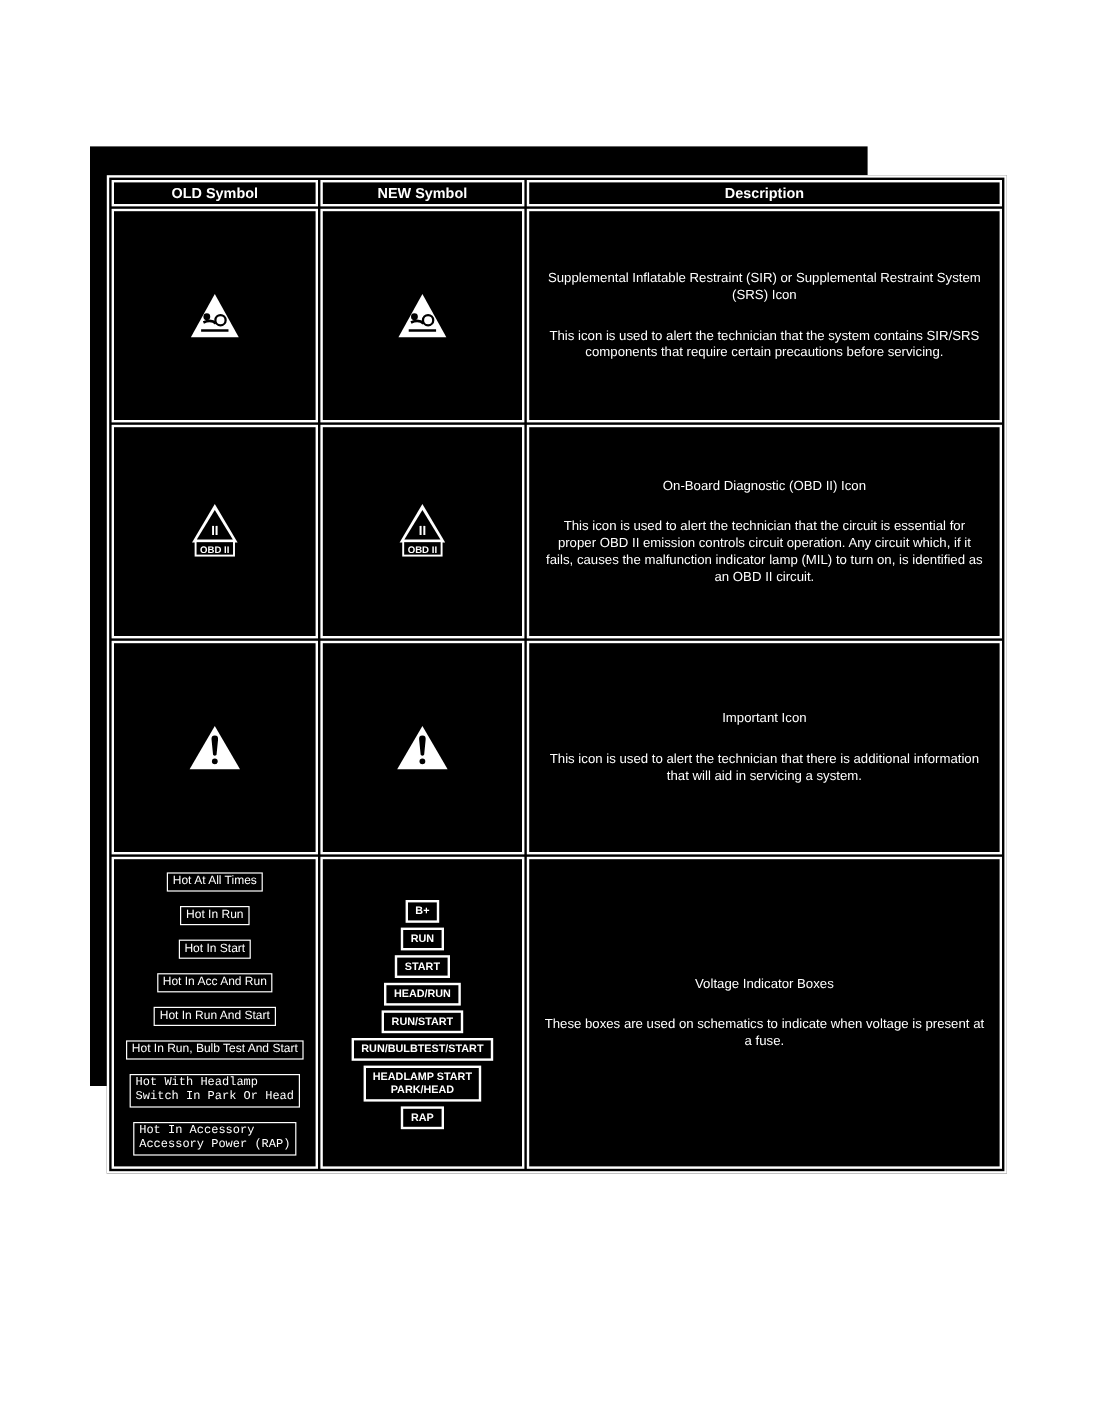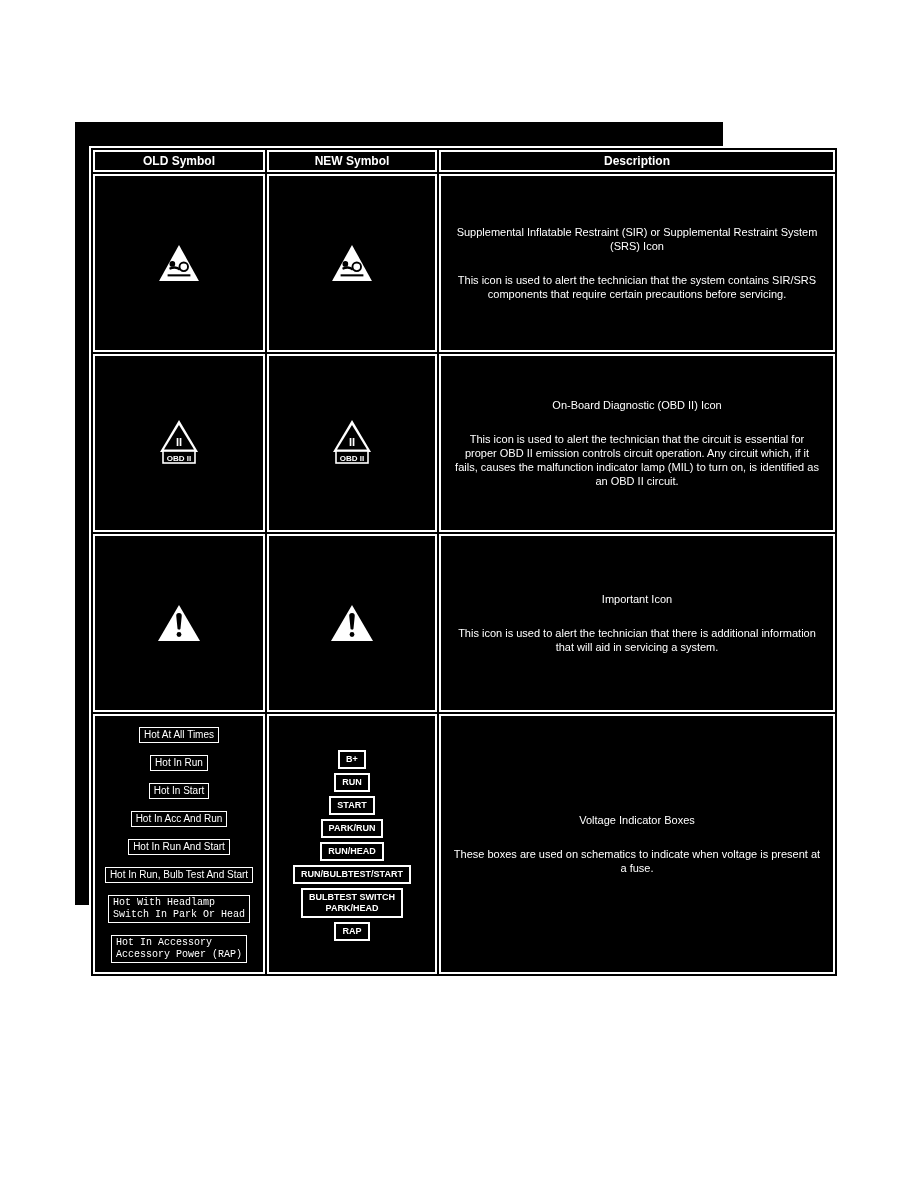--- a/index.html
+++ b/index.html
@@ -183,25 +183,25 @@
               <span class="line">Hot In Accessory</span>
               <span class="line">Accessory Power (RAP)</span>
             </div>
           </div>
         </td>
         <td class="sym-cell col2">
           <div class="vstack new">
             <div class="vbox-new">B+</div>
             <div class="vbox-new">RUN</div>
             <div class="vbox-new">START</div>
-            <div class="vbox-new">PARK/RUN</div>
-            <div class="vbox-new">RUN/HEAD</div>
+            <div class="vbox-new">HEAD/RUN</div>
+            <div class="vbox-new">RUN/START</div>
             <div class="vbox-new">RUN/BULBTEST/START</div>
             <div class="vbox-new">
-              <span class="line">BULBTEST SWITCH</span>
+              <span class="line">HEADLAMP START</span>
               <span class="line">PARK/HEAD</span>
             </div>
             <div class="vbox-new">RAP</div>
           </div>
         </td>
         <td class="desc-cell">
           <p class="desc-title">Voltage Indicator Boxes</p>
           <p class="desc-body">These boxes are used on schematics to indicate when voltage is present at a fuse.</p>
         </td>
       </tr>

